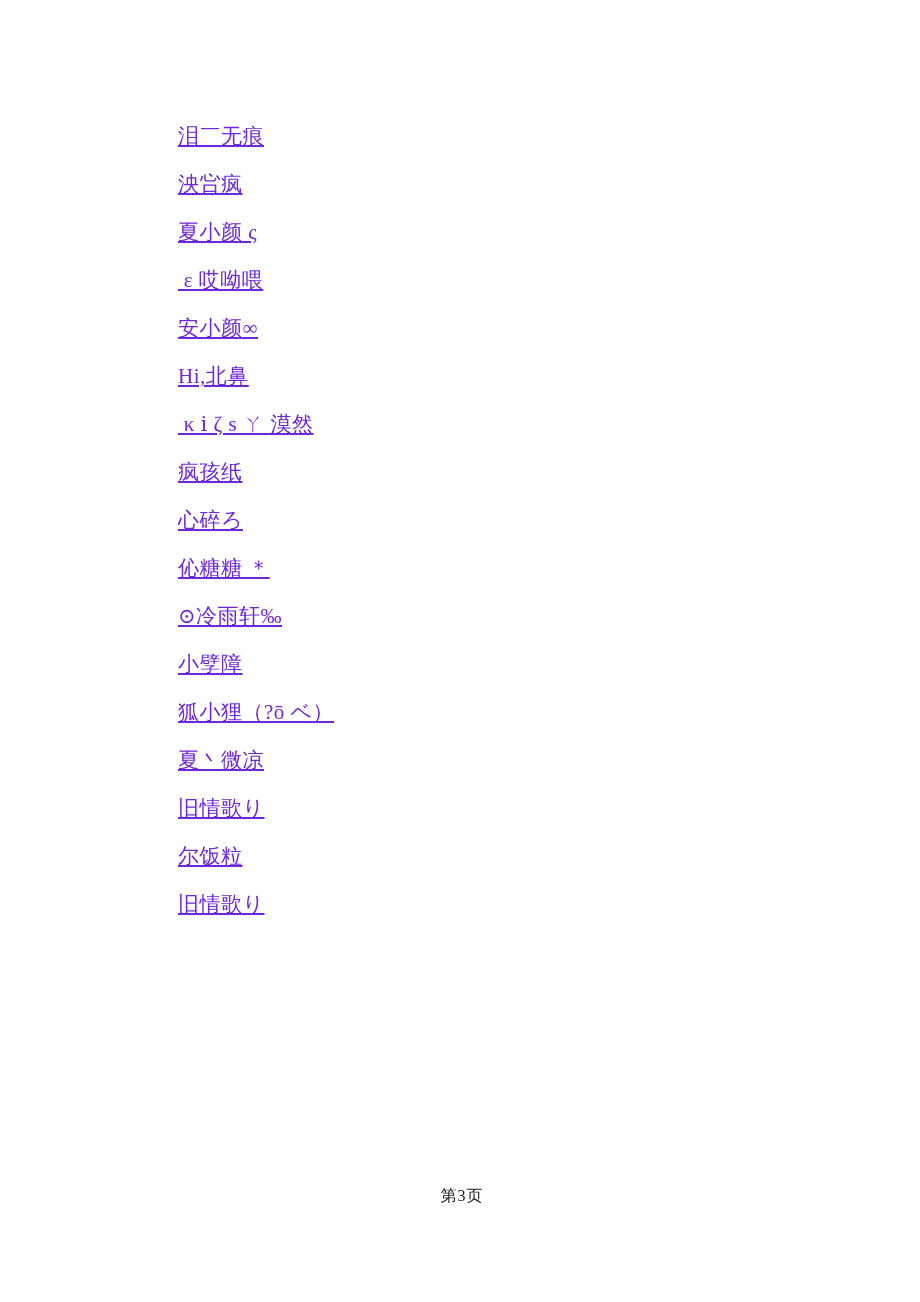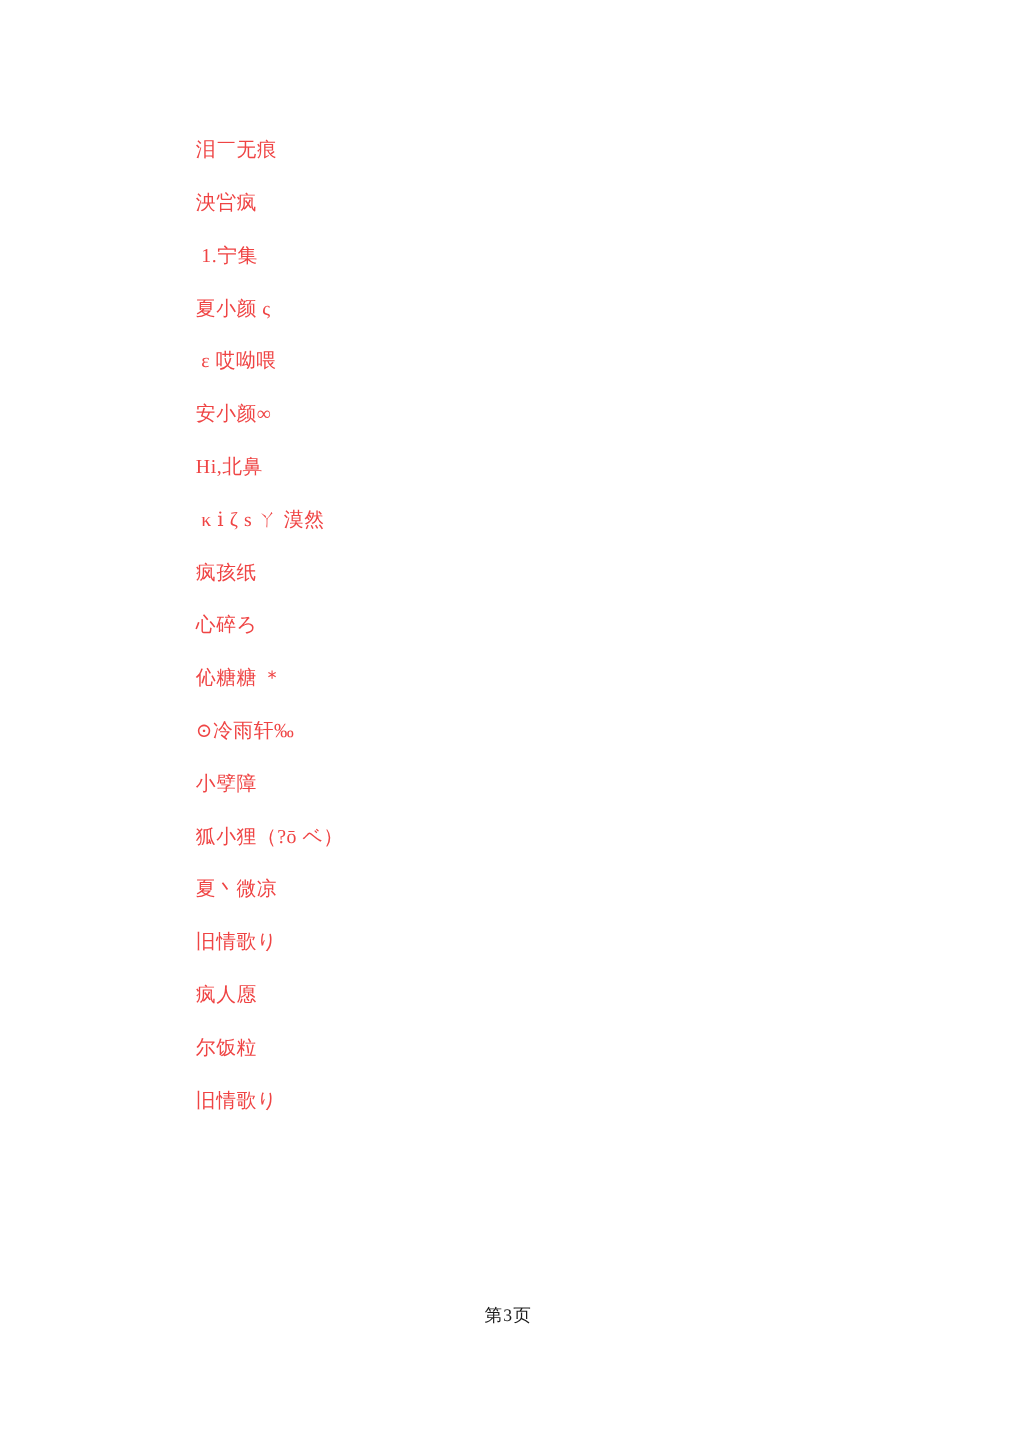--- a/index.html
+++ b/index.html
@@ -21,25 +21,26 @@
     height: 1302px;
     box-sizing: border-box;
   }
   .content {
     position: absolute;
     left: 178px;
     top: 112px;
     width: 600px;
   }
   .line {
-    font-size: 18px;
+    font-size: 21px;
     line-height: 48px;
     white-space: pre;
     letter-spacing: 0.5px;
-    color: #ef4444;
+    color: #6d28d9;
+    text-decoration: underline;
   }
   .footer {
     position: absolute;
     left: 4px;
     right: 0;
     top: 1186px;
     text-align: center;
     font-size: 16px;
     color: #1a1a1a;
     letter-spacing: 1px;
@@ -53,35 +54,33 @@
   }
 </style>
 </head>
 <body>
 
 <div class="page">
 
   <div class="content">
     <div class="line">泪￣无痕</div>
     <div class="line">泱吢疯</div>
-    <div class="line"> 1.宁集</div>
     <div class="line">夏小颜 ς</div>
     <div class="line"> ε 哎呦喂</div>
     <div class="line">安小颜∞</div>
     <div class="line">Hi,北鼻</div>
     <div class="line"> κ ⅰ ζ s ㄚ 漠然</div>
     <div class="line">疯孩纸</div>
     <div class="line">心碎ろ</div>
     <div class="line">伈糖糖 ＊</div>
     <div class="line">⊙冷雨轩‰</div>
     <div class="line">小孹障</div>
     <div class="line">狐小狸（?ō ベ）</div>
     <div class="line">夏丶微凉</div>
     <div class="line">旧情歌り</div>
-    <div class="line">疯人愿</div>
     <div class="line">尔饭粒</div>
     <div class="line">旧情歌り</div>
   </div>
 
   <div class="footer">
     <span>第</span><span class="pg-num">3</span><span>页</span>
   </div>
 
 </div>
 

